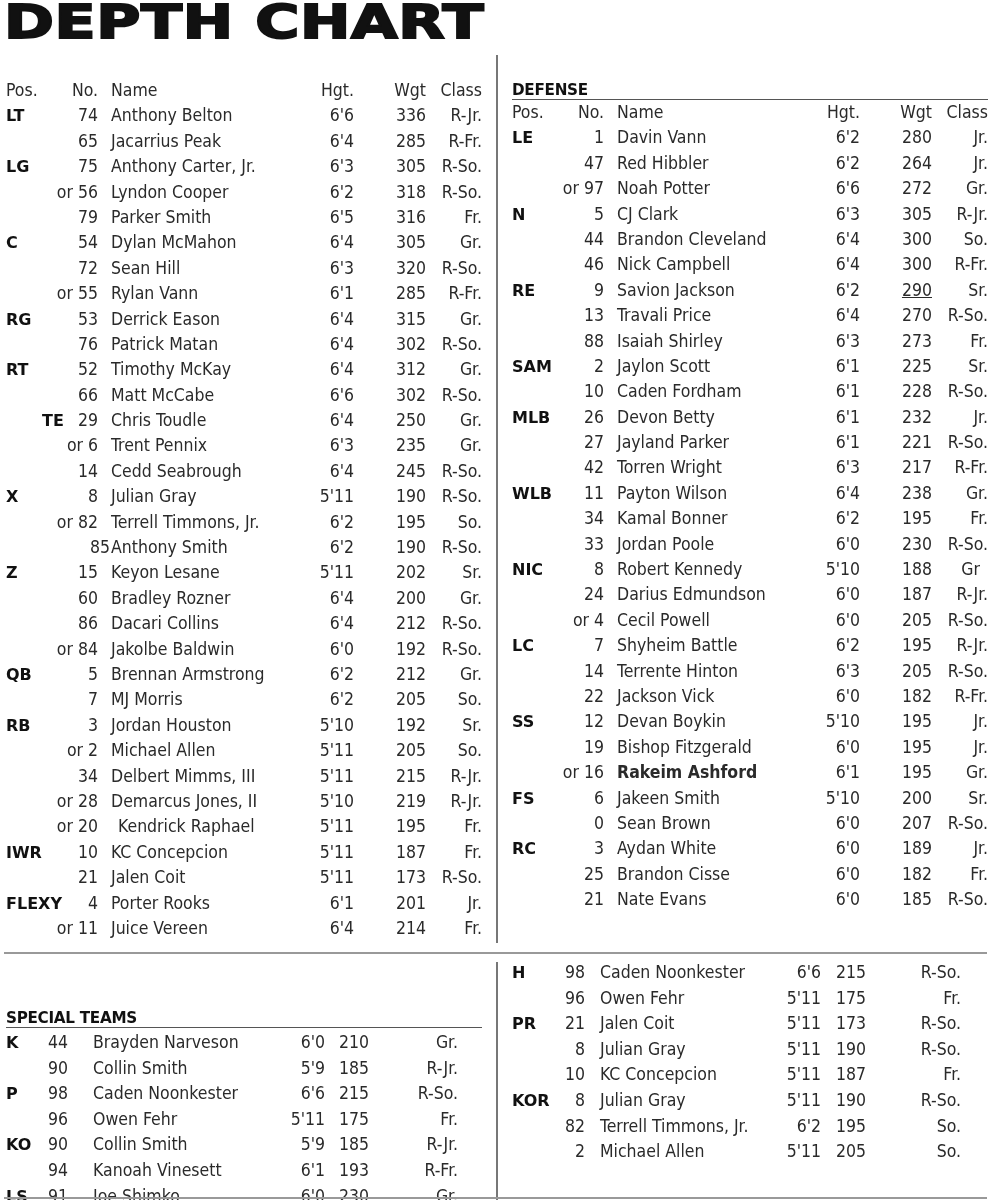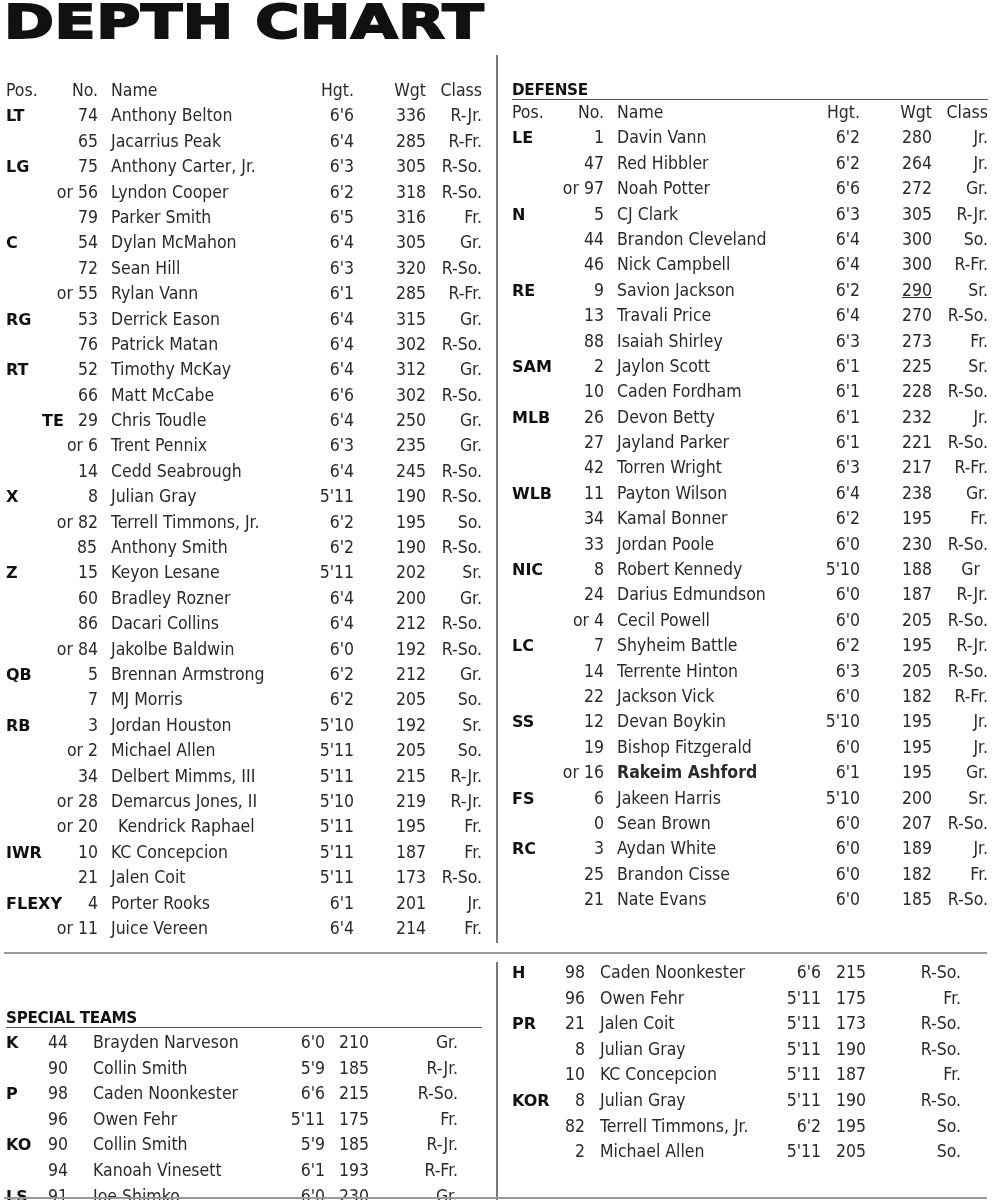--- a/index.html
+++ b/index.html
@@ -176,21 +176,21 @@
       <div class="row">
         <span class="pos" style="left:0;"></span>
         <span class="num" style="right:384px;">or 82</span>
         <span class="name" style="left:105px;">Terrell Timmons, Jr.</span>
         <span class="hgt" style="right:128px;">6'2</span>
         <span class="wgt" style="right:56px;">195</span>
         <span class="cls" style="right:0px;">So.</span>
       </div>
       <div class="row">
         <span class="pos" style="left:0;"></span>
-        <span class="num" style="right:385px;">85</span>
+        <span class="num" style="right:372px;">85</span>
         <span class="name" style="left:105px;">Anthony Smith</span>
         <span class="hgt" style="right:128px;">6'2</span>
         <span class="wgt" style="right:56px;">190</span>
         <span class="cls" style="right:0px;">R-So.</span>
       </div>
       <div class="row">
         <span class="pos" style="left:0;">Z</span>
         <span class="num" style="right:384px;">15</span>
         <span class="name" style="left:105px;">Keyon Lesane</span>
         <span class="hgt" style="right:128px;">5'11</span>
@@ -529,21 +529,21 @@
         <span class="pos" style="left:0;"></span>
         <span class="num" style="right:384px;">or 16</span>
         <span class="name" style="left:105px;font-weight:bold;">Rakeim Ashford</span>
         <span class="hgt" style="right:128px;">6'1</span>
         <span class="wgt" style="right:56px;">195</span>
         <span class="cls" style="right:0px;">Gr.</span>
       </div>
       <div class="row">
         <span class="pos" style="left:0;">FS</span>
         <span class="num" style="right:384px;">6</span>
-        <span class="name" style="left:105px;">Jakeen Harris</span>
+        <span class="name" style="left:105px;">Jakeen Smith</span>
         <span class="hgt" style="right:128px;">5'10</span>
         <span class="wgt" style="right:56px;">200</span>
         <span class="cls" style="right:0px;">Sr.</span>
       </div>
       <div class="row">
         <span class="pos" style="left:0;"></span>
         <span class="num" style="right:384px;">0</span>
         <span class="name" style="left:105px;">Sean Brown</span>
         <span class="hgt" style="right:128px;">6'0</span>
         <span class="wgt" style="right:56px;">207</span>

